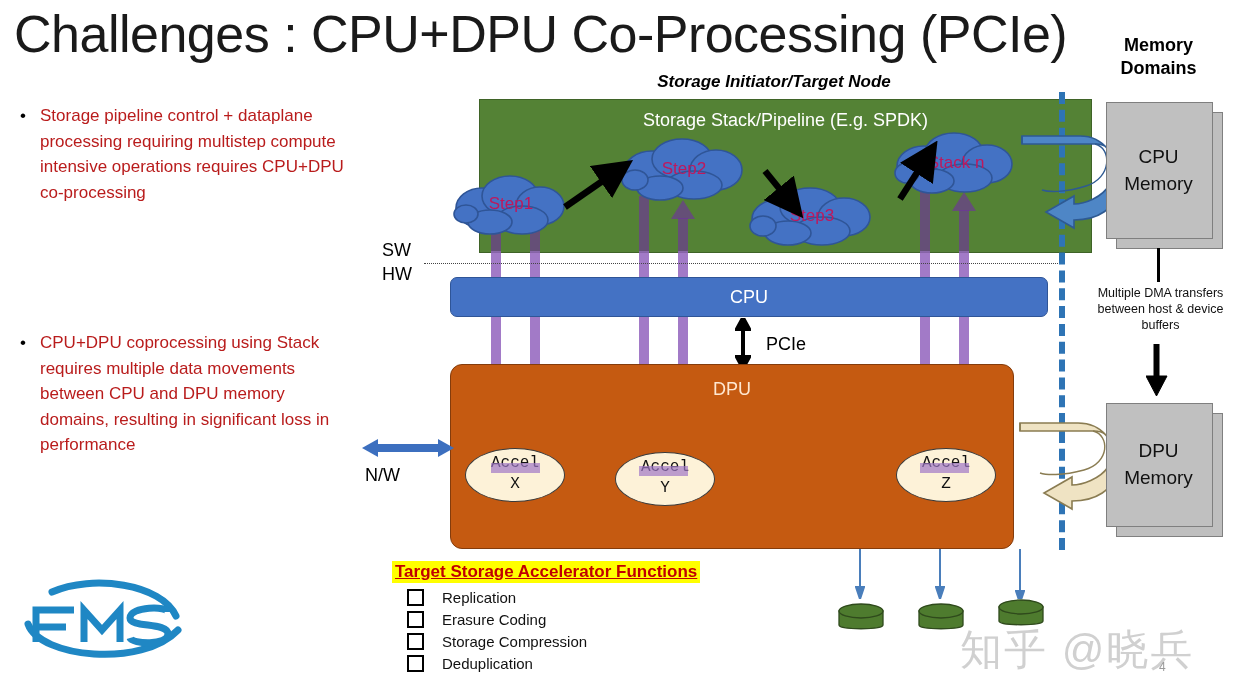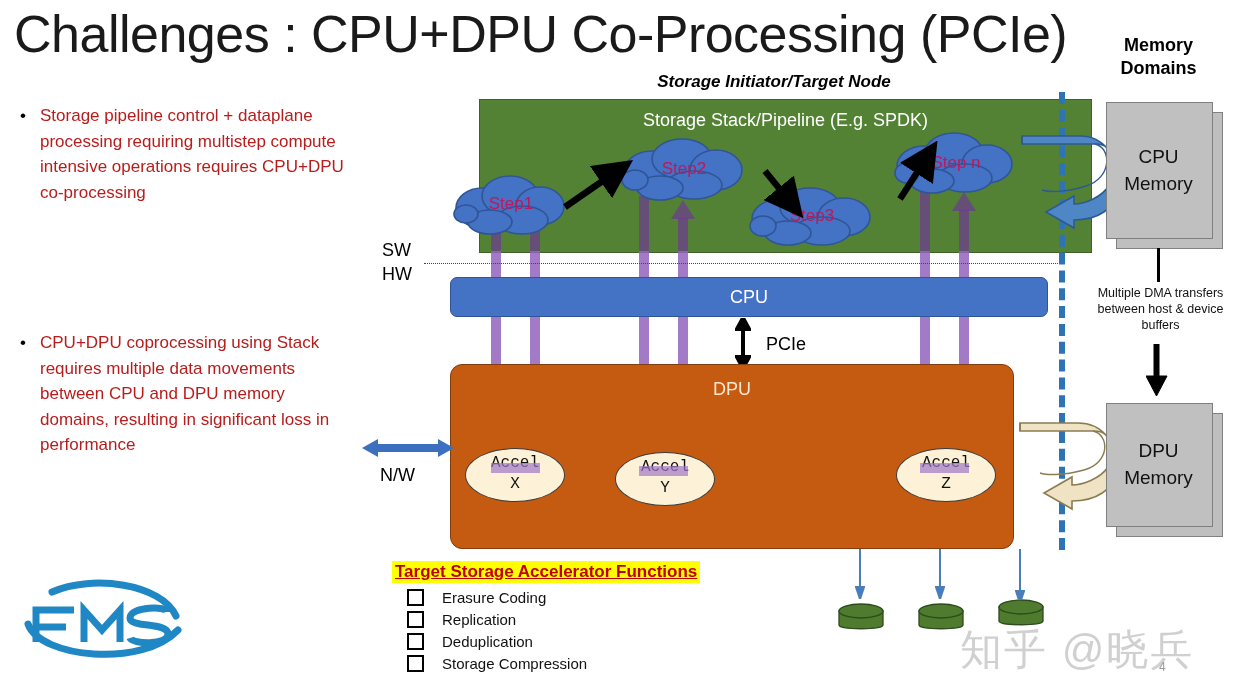--- a/index.html
+++ b/index.html
@@ -102,21 +102,21 @@
   #accel-z{left:896px;top:448px;}
 
   
   .pbar{position:absolute;width:10px;background:rgba(112,48,160,0.48);}
   .pbar.dark{background:rgba(112,48,160,0.62);}
   .parrow{position:absolute;width:0;height:0;
       border-left:12px solid transparent;border-right:12px solid transparent;
       border-bottom:19px solid rgba(112,48,160,0.62);}
 
   
-  #nw-label{left:380px;top:465px;font-size:18px;}
+  #nw-label{left:365px;top:465px;font-size:18px;}
   #nw-arrow{left:362px;top:437px;width:92px;height:22px;}
 
   
   #divider-dashed{
     left:1059px;top:92px;width:0;height:458px;
     border-left:6px dashed #2E74B5;
   }
 
   
   .memblock{position:absolute;}
@@ -276,21 +276,21 @@
   <svg width="126" height="64" viewBox="0 0 126 64">
     <g fill="#4472C4" stroke="#2F5597" stroke-width="1.6">
       <ellipse cx="31" cy="35" rx="27" ry="20"></ellipse>
       <ellipse cx="61" cy="22" rx="29" ry="20"></ellipse>
       <ellipse cx="94" cy="33" rx="25" ry="19"></ellipse>
       <ellipse cx="72" cy="47" rx="27" ry="14"></ellipse>
       <ellipse cx="39" cy="50" rx="22" ry="12"></ellipse>
       <ellipse cx="14" cy="42" rx="12" ry="10"></ellipse>
     </g>
   </svg>
-  <div class="lbl">Step n</div>
+  <div class="lbl">Stack n</div>
 </div>
 
 <svg class="abs" style="left:435px;top:99px;" width="611" height="152" viewBox="0 0 611 152">
   <defs>
     <marker id="blkarrow" markerWidth="6" markerHeight="6" refX="3" refY="3" orient="auto">
       <path d="M0,0 L6,3 L0,6 z" fill="#000"></path>
     </marker>
   </defs>
   <g stroke="#000" stroke-width="6.5" fill="none" marker-end="url(#blkarrow)">
     <line x1="130" y1="108" x2="182" y2="72"></line>
@@ -389,33 +389,33 @@
     <span>DPU</span>
     <span>Memory</span>
   </div>
 </div>
 
 <div class="abs" id="target-title">Target Storage Accelerator Functions</div>
 
 <div class="abs" id="func-list">
   <div class="func-row">
     <div class="func-box"></div>
-    <div class="func-text">Erasure Coding</div>
+    <div class="func-text">Replication</div>
   </div>
   <div class="func-row">
     <div class="func-box"></div>
-    <div class="func-text">Replication</div>
+    <div class="func-text">Erasure Coding</div>
+  </div>
+  <div class="func-row">
+    <div class="func-box"></div>
+    <div class="func-text">Storage Compression</div>
   </div>
   <div class="func-row">
     <div class="func-box"></div>
     <div class="func-text">Deduplication</div>
-  </div>
-  <div class="func-row">
-    <div class="func-box"></div>
-    <div class="func-text">Storage Compression</div>
   </div>
 </div>
 
 <svg class="abs disk-arrow" id="disk-arrow-1" viewBox="0 0 10 50">
   <g stroke="#4A7EBB" stroke-width="2" fill="#4A7EBB">
     <line x1="5" y1="0" x2="5" y2="40"></line>
     <path d="M5,50 L9,38 L1,38 z"></path>
   </g>
 </svg>
 <svg class="abs disk-arrow" id="disk-arrow-2" viewBox="0 0 10 50">

